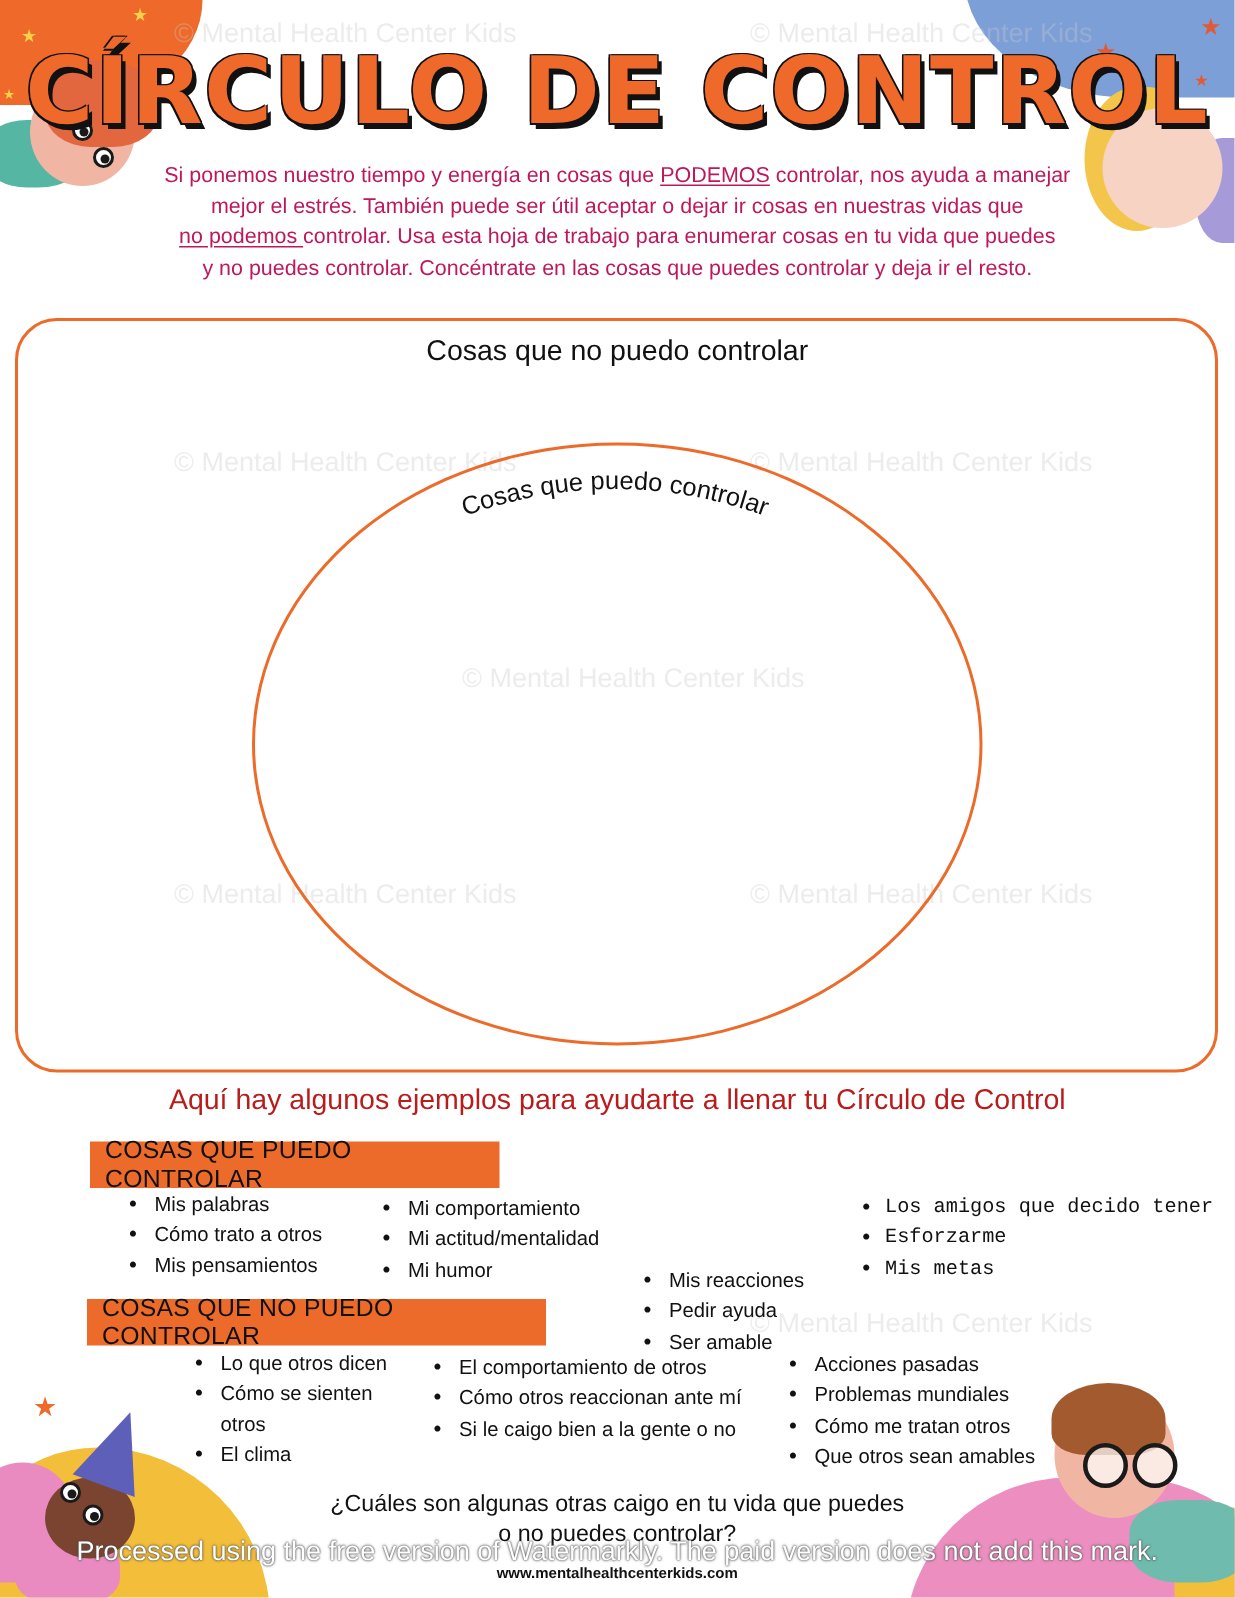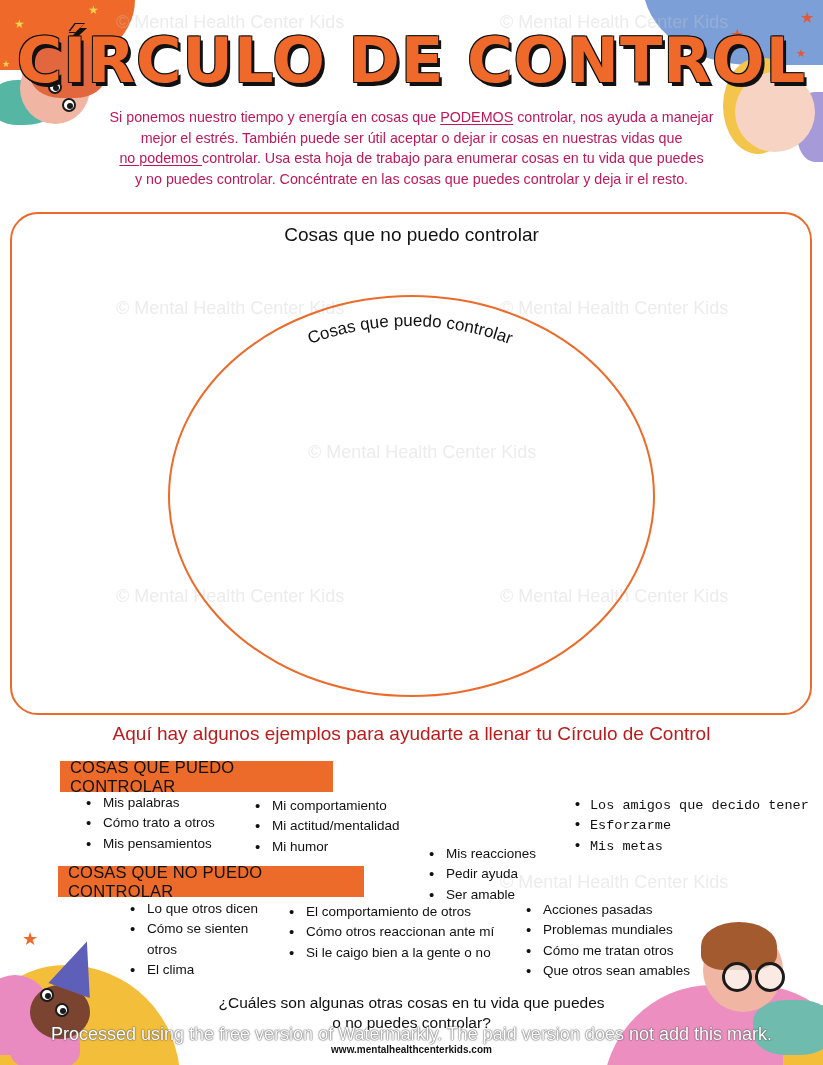--- a/index.html
+++ b/index.html
@@ -180,17 +180,17 @@
   <li>Si le caigo bien a la gente o no</li>
 </ul>
 <ul class="col n3">
   <li>Acciones pasadas</li>
   <li>Problemas mundiales</li>
   <li>Cómo me tratan otros</li>
   <li>Que otros sean amables</li>
 </ul>
 
 <div class="question">
-  <div>¿Cuáles son algunas otras cosas en tu vida que puedes</div>
+  <div>¿Cuáles son algunas otras caigo en tu vida que puedes</div>
   <div>o no puedes controlar?</div>
 </div>
 <div class="watermark-banner">Processed using the free version of Watermarkly. The paid version does not add this mark.</div>
 <div class="website">www.mentalhealthcenterkids.com</div>
 
 </body></html>

